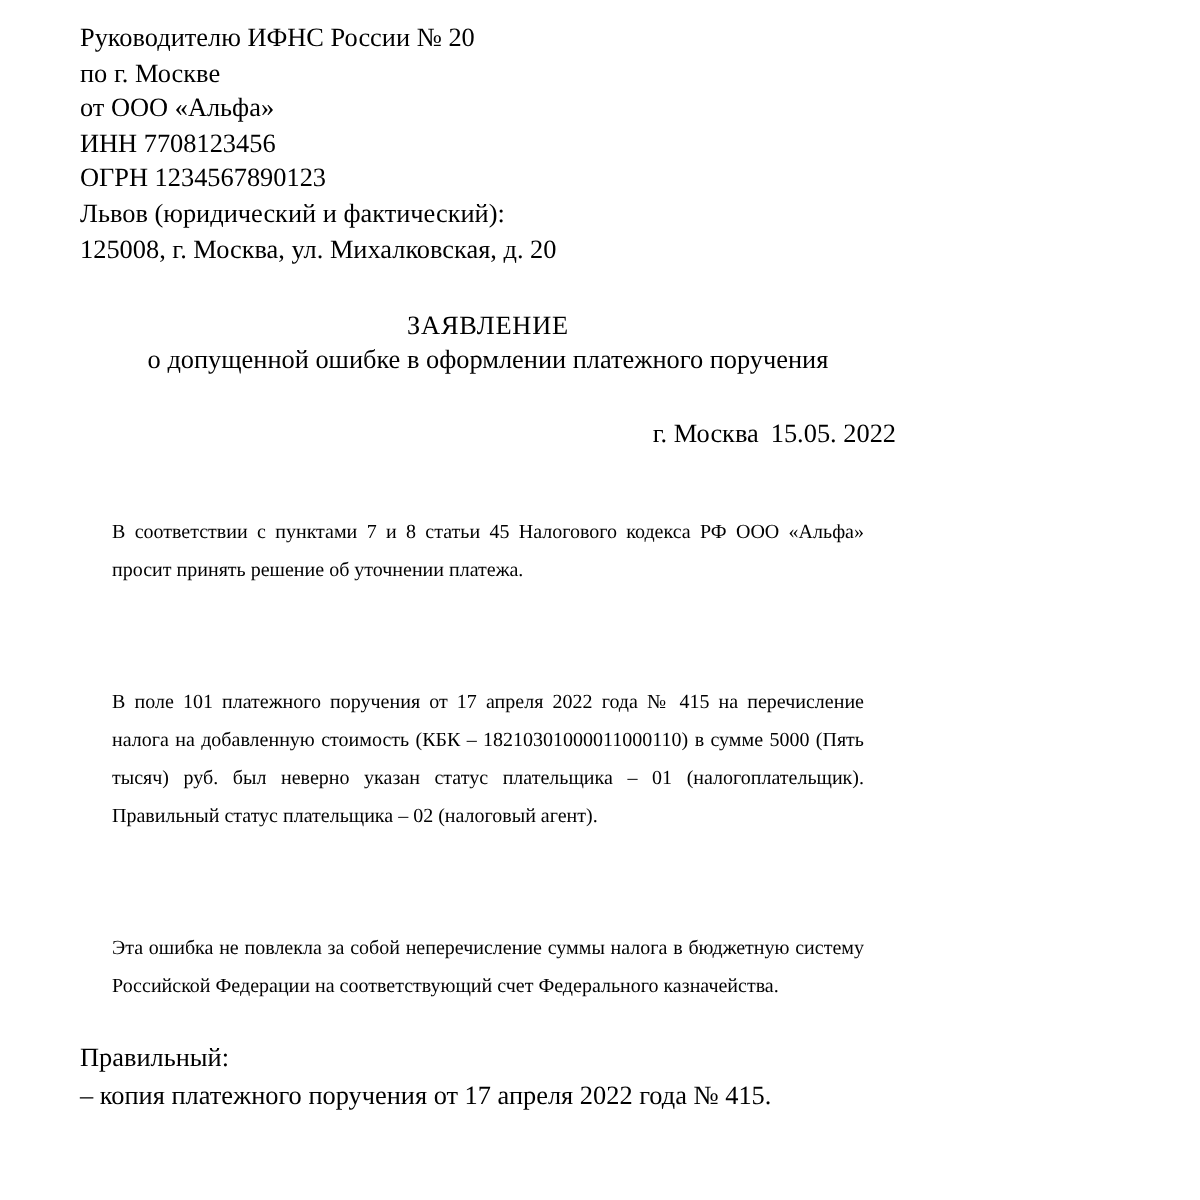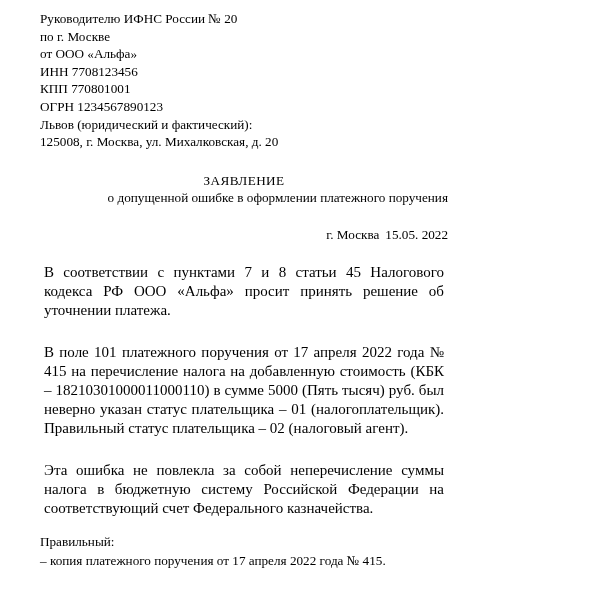--- a/index.html
+++ b/index.html
@@ -40,42 +40,41 @@
     text-align: center;
   }
   .doc-title {
     font-size: 13.2px;
     line-height: 17px;
     letter-spacing: 0.4px;
   }
   .doc-subtitle {
     font-size: 13.2px;
     line-height: 18px;
-    text-align: right;
   }
 
   
   .placedate {
     margin-top: 19px;
     font-size: 13.2px;
     line-height: 17px;
     text-align: right;
   }
   .placedate .gap {
     display: inline-block;
     width: 6px;
   }
 
   
   .body-par {
-    font-size: 15px;
+    font-size: 10px;
     line-height: 19px;
     text-align: justify;
     text-justify: inter-word;
-    margin: 4px;
+    margin: 16px;
   }
   .par-spacer-1 { height: 16px; }
   .par-spacer-2 { height: 15px; }
   .par-spacer-3 { height: 15px; }
 
   
   .attachment {
     margin-top: 14px;
     font-size: 13.2px;
     line-height: 19px;
@@ -106,21 +105,20 @@
 </head>
 <body>
 
 <div class="page">
 
   <ul class="addressee">
     <li>Руководителю ИФНС России № 20</li>
     <li>по г. Москве</li>
     <li>от ООО «Альфа»</li>
     <li>ИНН 7708123456</li>
-    <li>КПП 770801001</li>
     <li>ОГРН 1234567890123</li>
     <li>Львов (юридический и фактический):</li>
     <li>125008, г. Москва, ул. Михалковская, д. 20</li>
   </ul>
 
   <div class="title-block">
     <div class="doc-title">ЗАЯВЛЕНИЕ</div>
     <div class="doc-subtitle">о допущенной ошибке в оформлении платежного поручения</div>
   </div>
 

